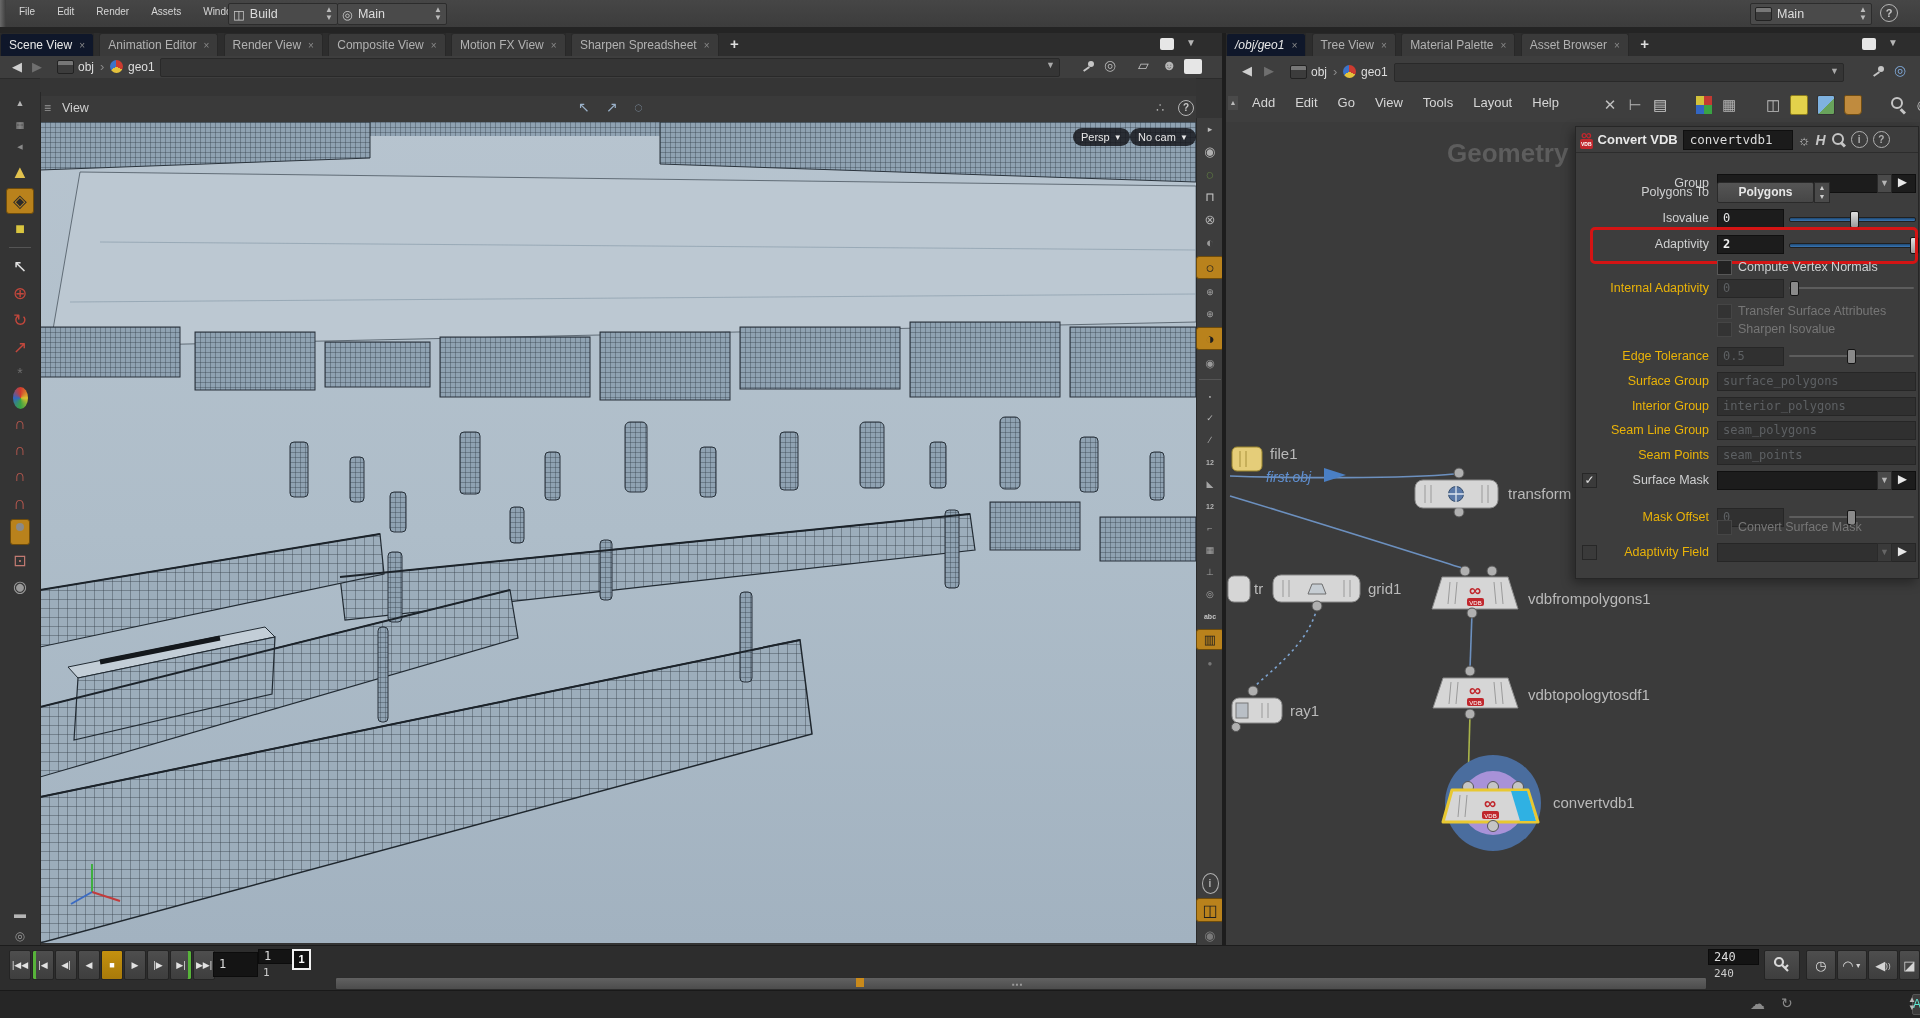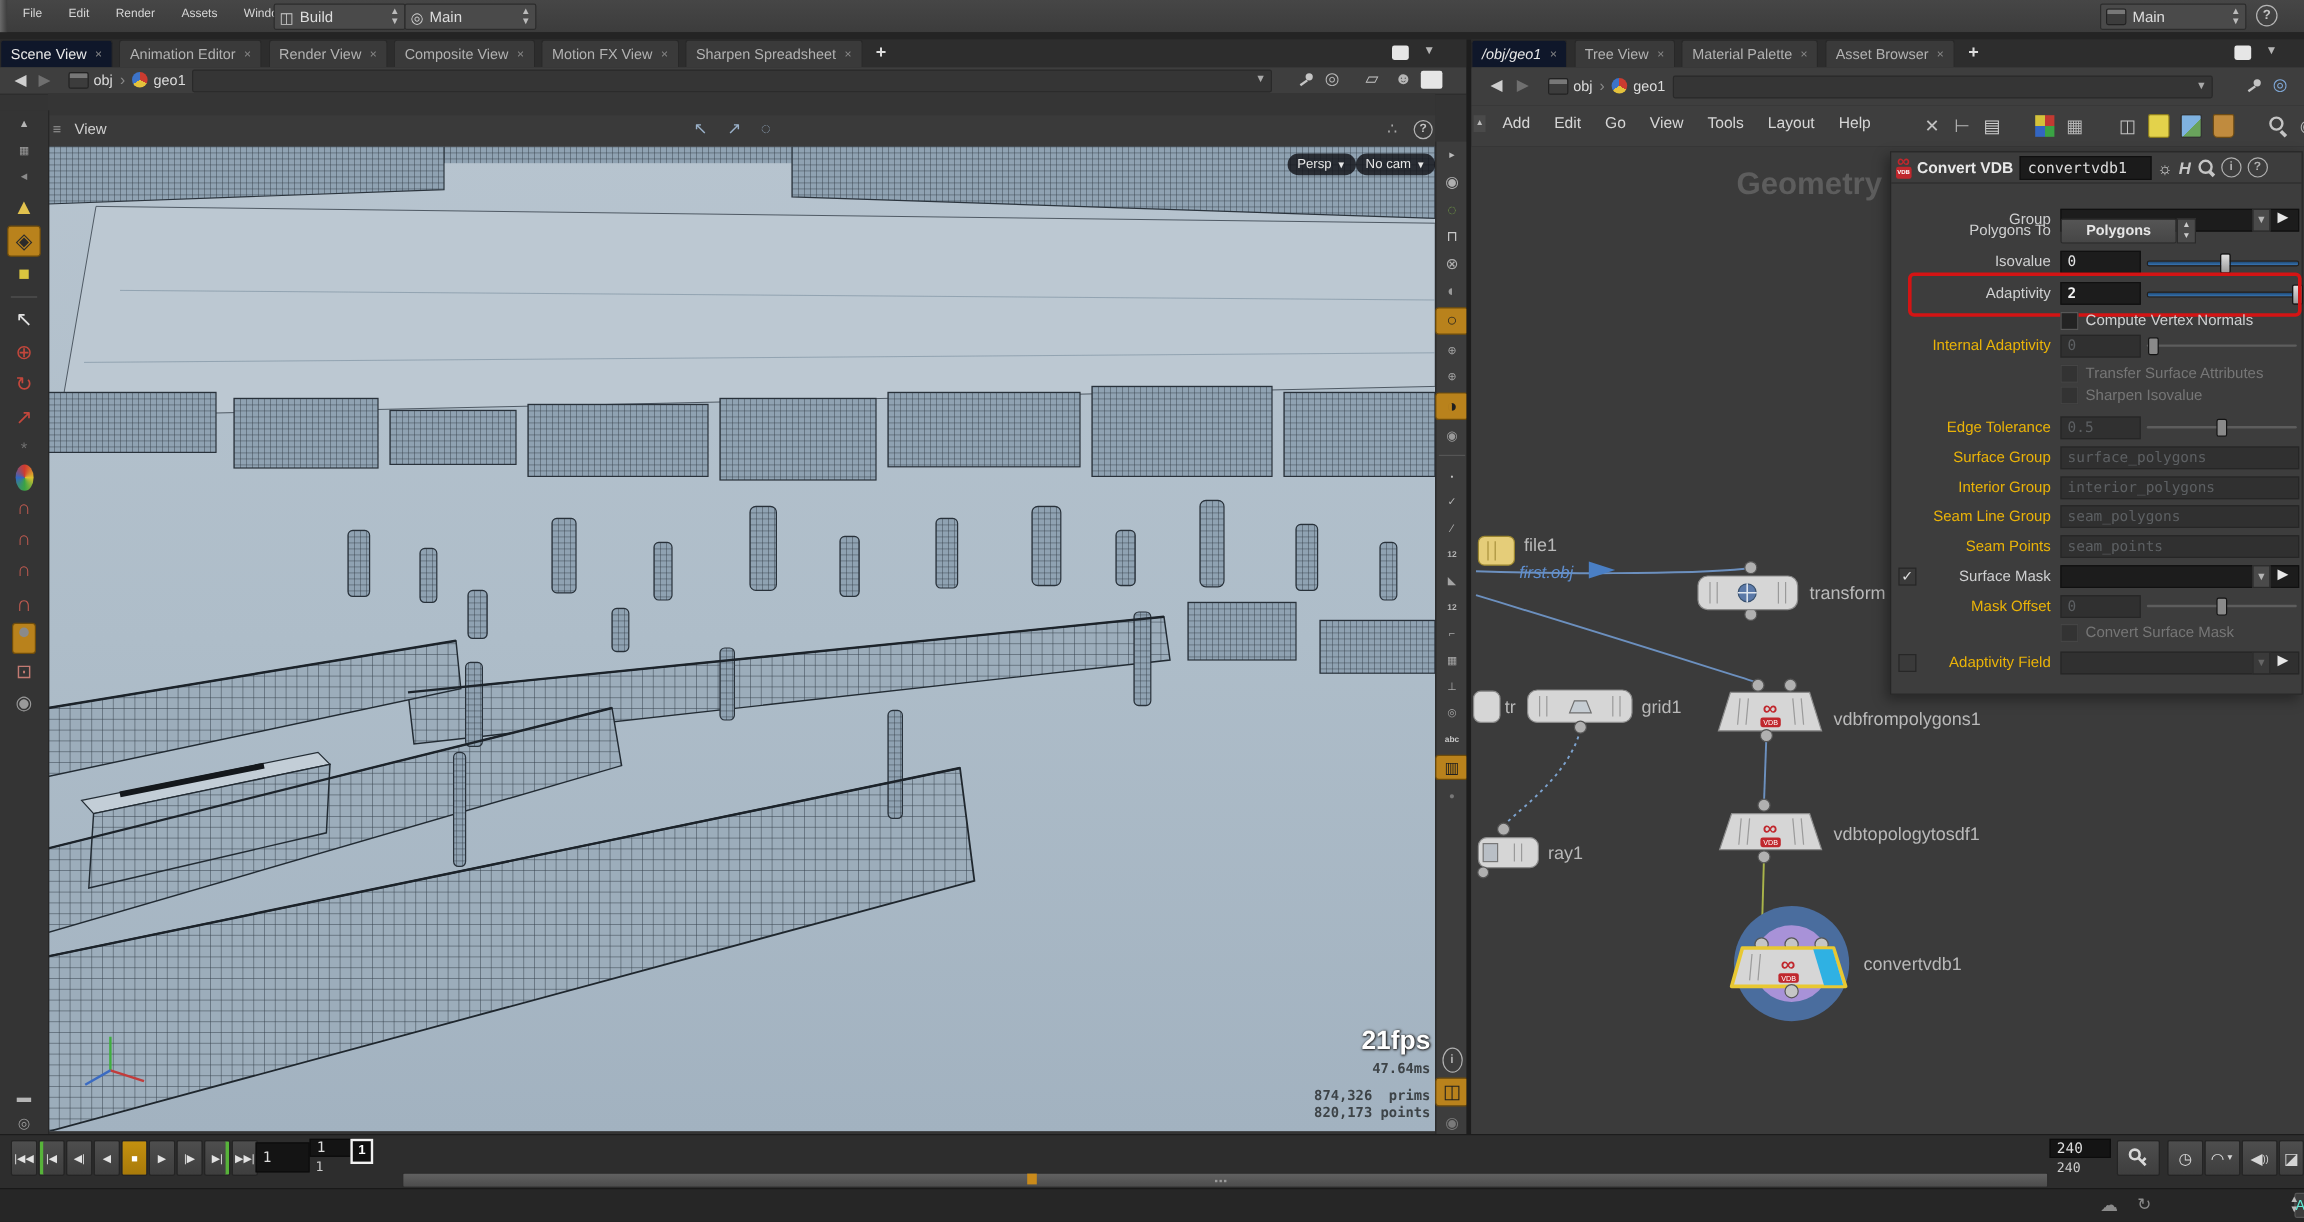--- a/index.html
+++ b/index.html
@@ -326,26 +326,20 @@
     
     <div class="pill a" style="left:1033px;top:6px">
       <span>Persp</span>
         <span style="font-size:8px">▼</span>
     </div>
     <div class="pill a" style="left:1090px;top:6px">
       <span>No cam</span>
         <span style="font-size:8px">▼</span>
     </div>
     
-    <div class="a" style="left:950px;top:732px;width:202px;text-align:right">
-      <div style="font-size:22px;font-weight:bold;color:#fff;text-shadow:0 1px 2px #222,1px 0 2px #222">21fps</div>
-      <div class="mono" style="font-size:11.5px;font-weight:bold;color:#3d4347;margin-top:3px">47.64ms</div>
-      <div class="mono" style="font-size:11.5px;font-weight:bold;color:#3d4347;margin-top:9px;white-space:pre">874,326  prims</div>
-      <div class="mono" style="font-size:11.5px;font-weight:bold;color:#3d4347">820,173 points</div>
-    </div>
   </div>
 
   <div class="a stack" id="shelf" style="left:0;top:92px;width:40px;height:851px;background:#343434;border-right:1px solid #272727">
       <div class="tico" style="color: rgb(181, 181, 181); height: 15px; font-size: 9px;">▲</div>
       <div class="tico" style="color: rgb(154, 154, 154); height: 15px; font-size: 9px;">▦</div>
       <div class="tico" style="color: rgb(138, 138, 138); height: 13px; font-size: 7px;">◀</div>
       <div class="tico" style="color: rgb(226, 194, 78); height: 24px; font-size: 18px;">▲</div>
       <div class="tico hl" style="color: rgb(43, 43, 43); height: 24px; font-size: 18px;">◈</div>
       <div class="tico" style="color: rgb(217, 197, 63); height: 22px; font-size: 16px;">■</div>
       <div class="tsep"></div>
@@ -597,21 +591,21 @@
     </div>
 
     <div class="prow" style="top:343px">
       <span class="ptog">✓</span>
       <span class="plab">Surface Mask</span>
       <span class="pinput wide"></span>
       <span class="pdrop">▼</span>
       <span class="parrow">►</span>
     </div>
 
-    <div class="prow" style="top:368px">
+    <div class="prow" style="top:380px">
       <span class="plab dis">Mask Offset</span>
       <span class="pinput dis">0</span>
       <span class="ptrack dis">
           <span class="phandle" style="left:46%"></span>
         </span>
     </div>
 
     <div class="prow" style="top:390px">
       <span class="pcheck dis"></span>
       <span class="pchecklab dis">Convert Surface Mask</span>

